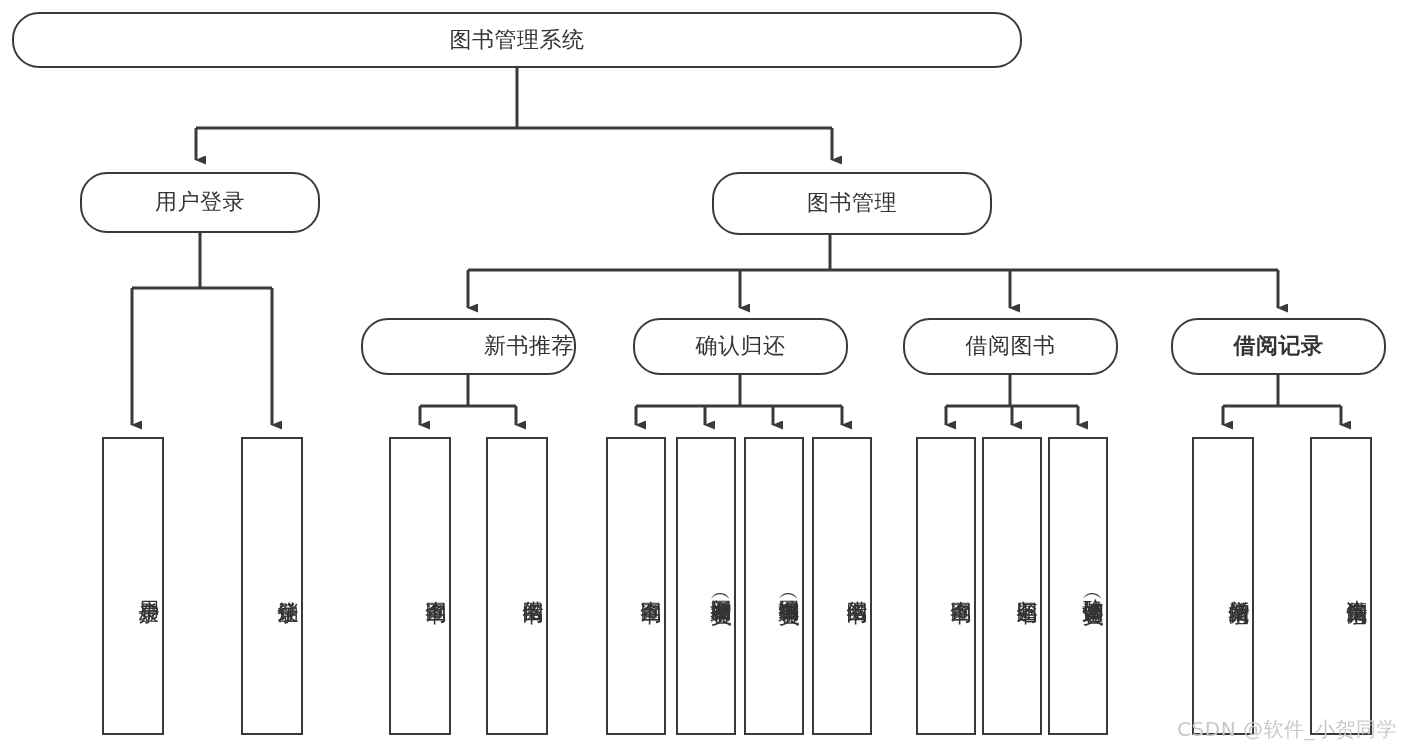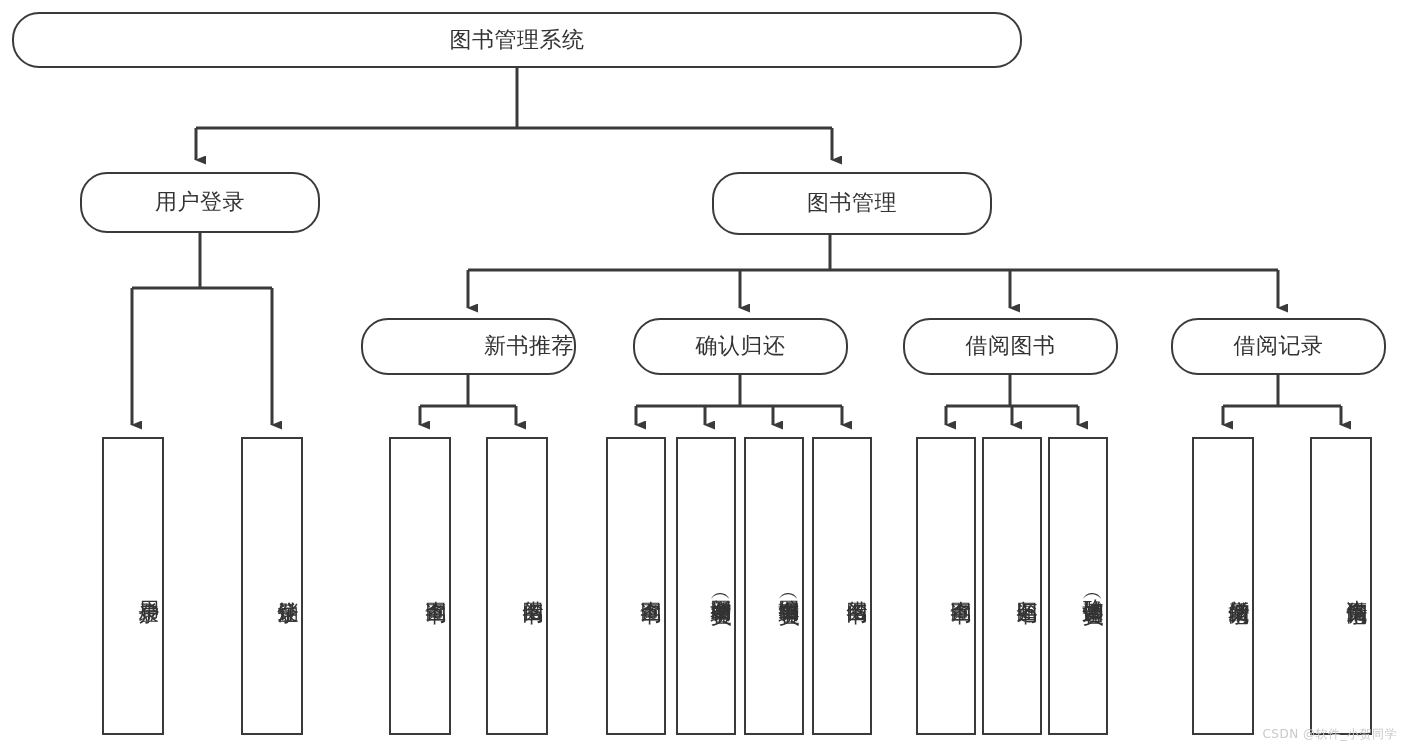--- a/index.html
+++ b/index.html
@@ -52,21 +52,21 @@
   }
   .node-v .vlabel {
     writing-mode: vertical-rl;
     text-orientation: upright;
     white-space: nowrap;
   }
   #watermark {
     position: absolute;
     right: 8px;
     bottom: 4px;
-    font-size: 12px;
+    font-size: 20px;
     color: #c9c9c9;
     letter-spacing: 0.5px;
     white-space: nowrap;
   }
 </style>
 </head>
 <body>
 
 <div id="diagram-root">
 
@@ -133,21 +133,21 @@
 
   <div class="node node-h" style="left:361px; top:318px; width:215px; height:57px;justify-content:flex-end;">
     <span>新书推荐</span>
   </div>
   <div class="node node-h" style="left:633px; top:318px; width:215px; height:57px;">
     <span>确认归还</span>
   </div>
   <div class="node node-h" style="left:903px; top:318px; width:215px; height:57px;">
     <span>借阅图书</span>
   </div>
-  <div class="node node-h" style="left:1171px; top:318px; width:215px; height:57px;">
+  <div class="node node-h" style="left:1171px; top:318px; width:215px; height:57px;font-weight:bold;">
     <span>借阅记录</span>
   </div>
 
   <div class="node node-v" style="left:102px; top:437px; width:62px; height:298px;">
     <span class="vlabel">用户登录</span>
   </div>
   <div class="node node-v" style="left:241px; top:437px; width:62px; height:298px;">
     <span class="vlabel">注销登录</span>
   </div>
 

